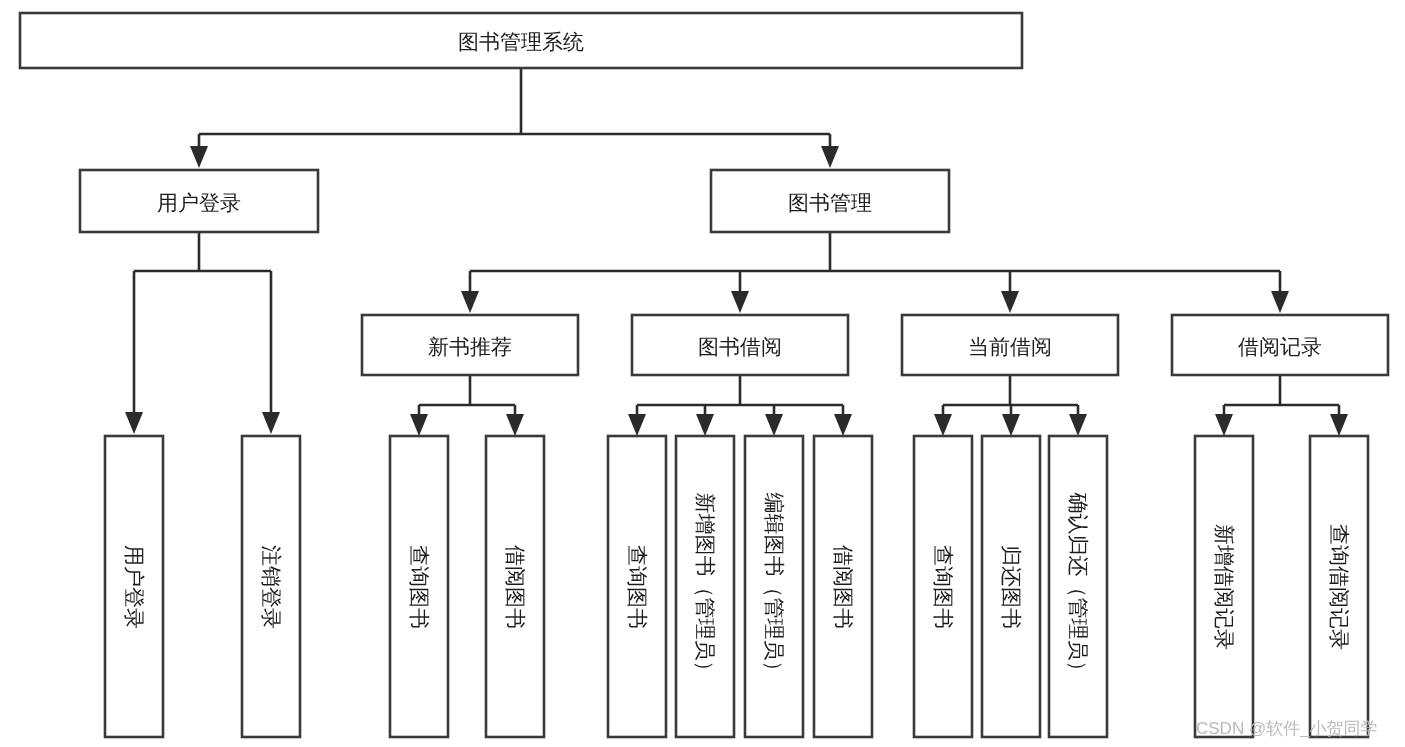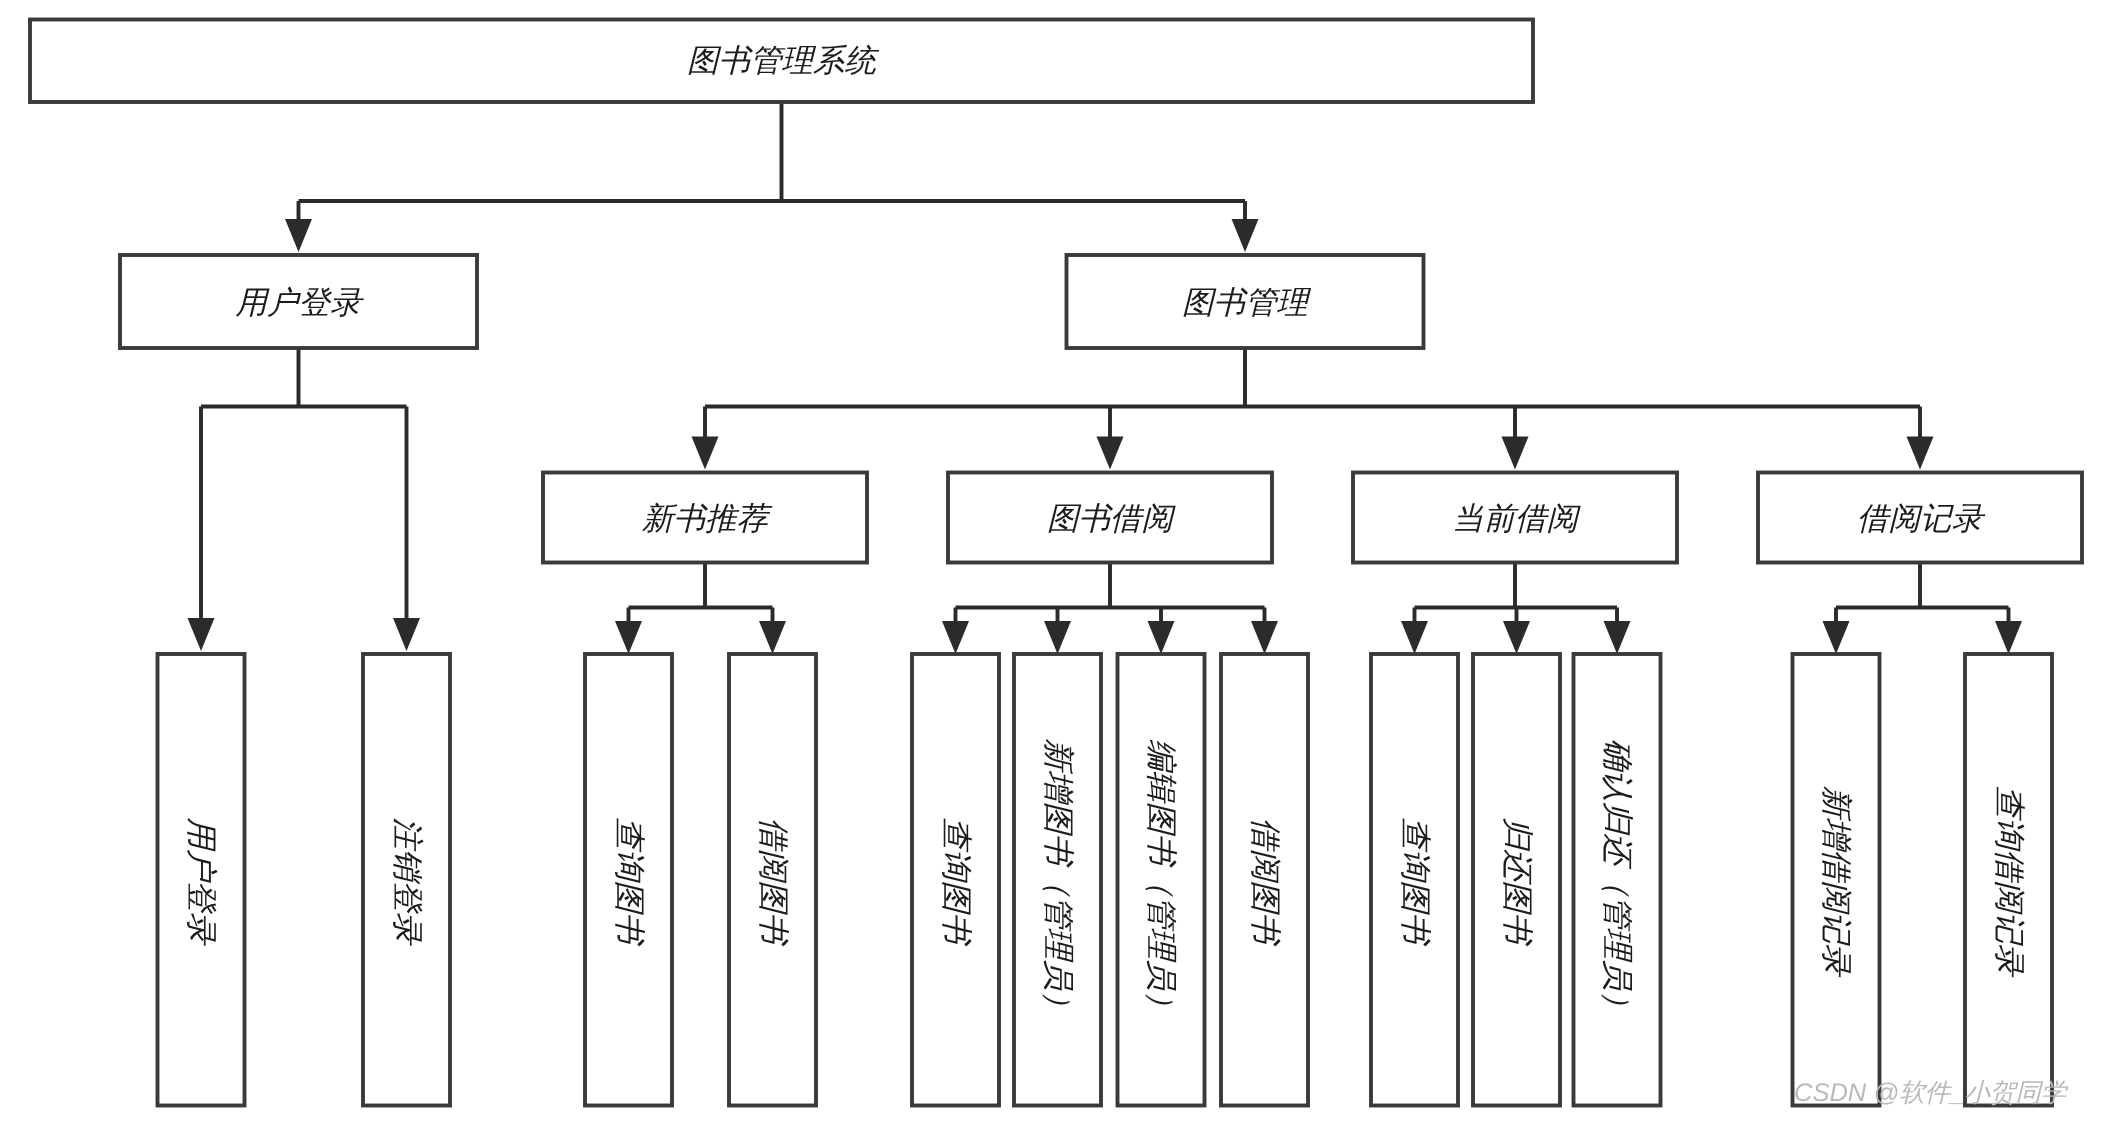--- a/index.html
+++ b/index.html
@@ -12,21 +12,20 @@
     height: 747px;
     font-family: "Liberation Sans", "DejaVu Sans", sans-serif;
     overflow: hidden;
     position: relative;
   }
   #diagram-root {
     position: absolute;
     left: 0; top: 0;
     width: 1405px;
     height: 747px;
-    font-style: italic;
   }
   svg.flow {
     display: block;
     width: 1405px;
     height: 747px;
   }
   .node-box {
     fill: #ffffff;
     stroke: #3a3a3a;
     stroke-width: 2.6;

